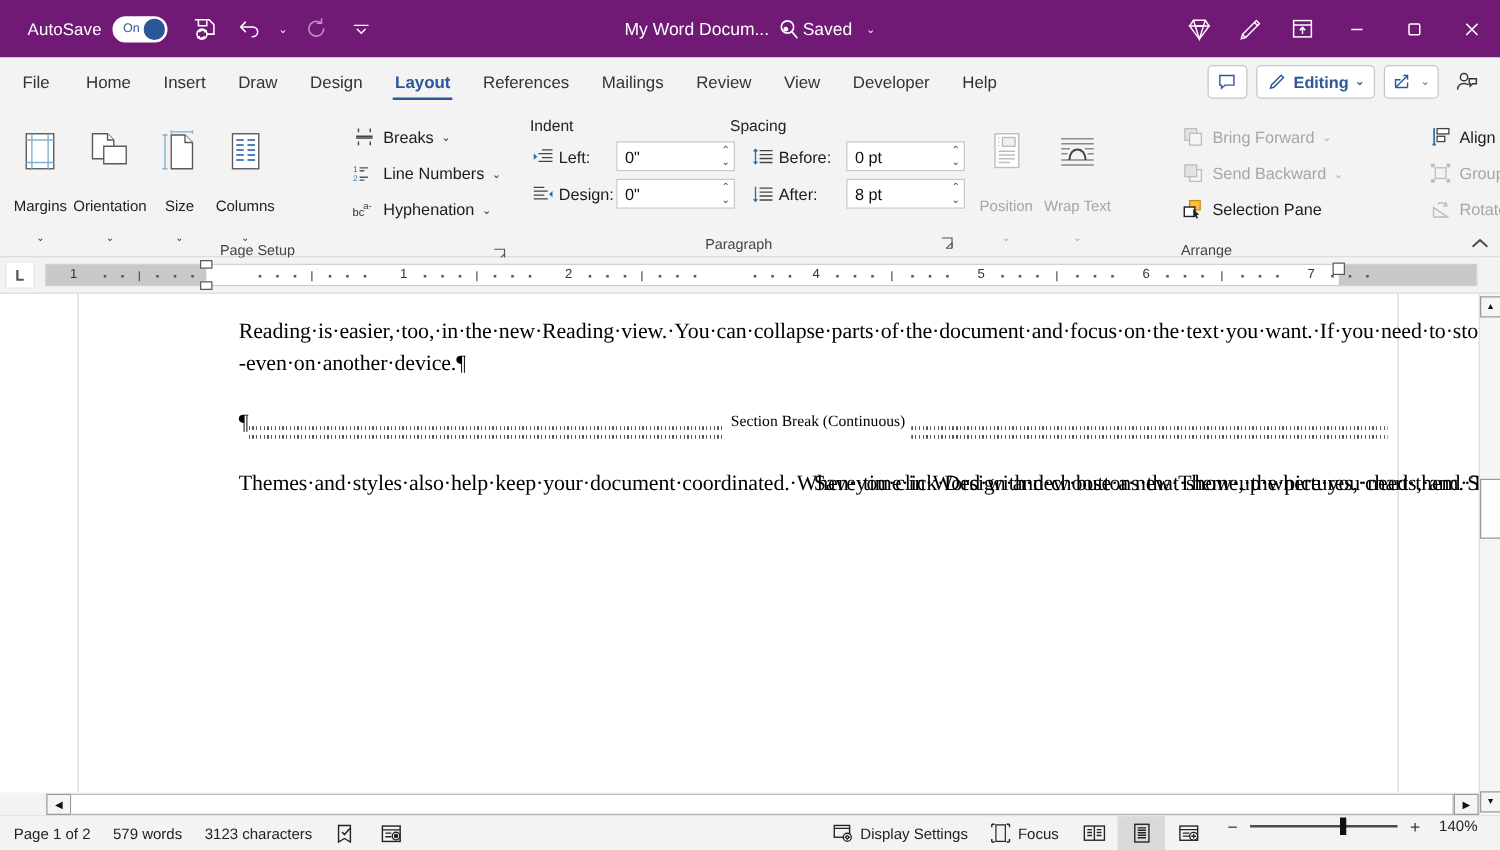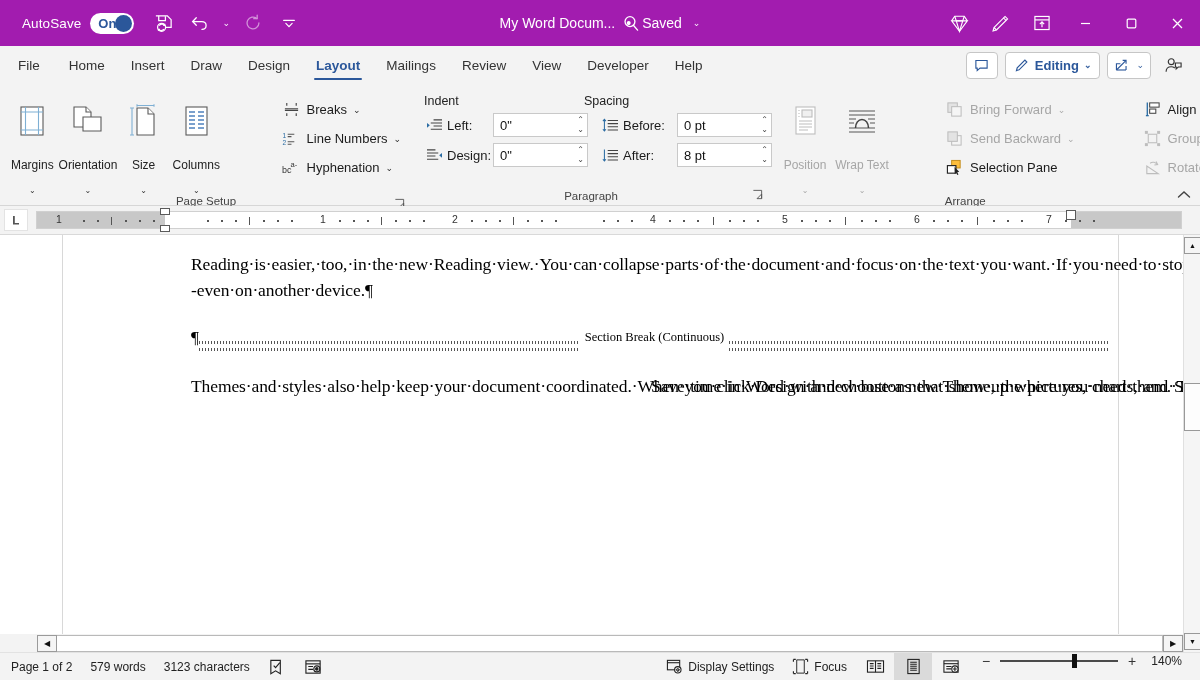--- a/index.html
+++ b/index.html
@@ -12,39 +12,39 @@
   #app {
     width: 1200px; height: 680px;
     position: relative;
     display: flex; flex-direction: column;
     background: #f3f3f3;
   }
 
   
   .titlebar {
     height: 46px; flex: 0 0 46px;
-    background: #a21caf;
+    background: #701a75;
     display: flex; align-items: center;
     color: #fff;
     position: relative;
   }
   .tb-left { display: flex; align-items: center; padding-left: 22px; gap: 0; }
   .autosave-label { font-size: 13.5px; color: #fff; margin-right: 9px; letter-spacing: .1px; }
   .toggle {
     width: 44px; height: 21px; border-radius: 11px; background: #fff;
     position: relative; display: flex; align-items: center;
   }
   .toggle .knob {
     position: absolute; right: 2px; top: 2px;
     width: 17px; height: 17px; border-radius: 50%;
     background: #2b579a;
   }
   .toggle .on-text {
     position: absolute; left: 8px; top: 50%; transform: translateY(-50%);
-    font-size: 13px; color: #2b579a; font-weight: 700; text-align: center;
+    font-size: 10px; color: #2b579a; font-weight: 400; text-align: center;
   }
   .tb-icon {
     width: 34px; height: 34px; display: flex; align-items: center; justify-content: center;
     color: #fff;
   }
   .tb-icon.small-caret { width: 16px; }
   .qat { display: flex; align-items: center; margin-left: 12px; gap: 2px; }
   .caret { font-size: 9px; opacity: .95; }
   .dim { opacity: .52; }
 
@@ -386,20 +386,23 @@
         <span>Insert</span>
       </div>
     <div class="tab">
         <span>Draw</span>
       </div>
     <div class="tab">
         <span>Design</span>
       </div>
     <div class="tab active">
         <span>Layout</span>
+      </div>
+    <div class="tab">
+        <span>References</span>
       </div>
     <div class="tab">
         <span>Mailings</span>
       </div>
     <div class="tab">
         <span>Review</span>
       </div>
     <div class="tab">
         <span>View</span>
       </div>

